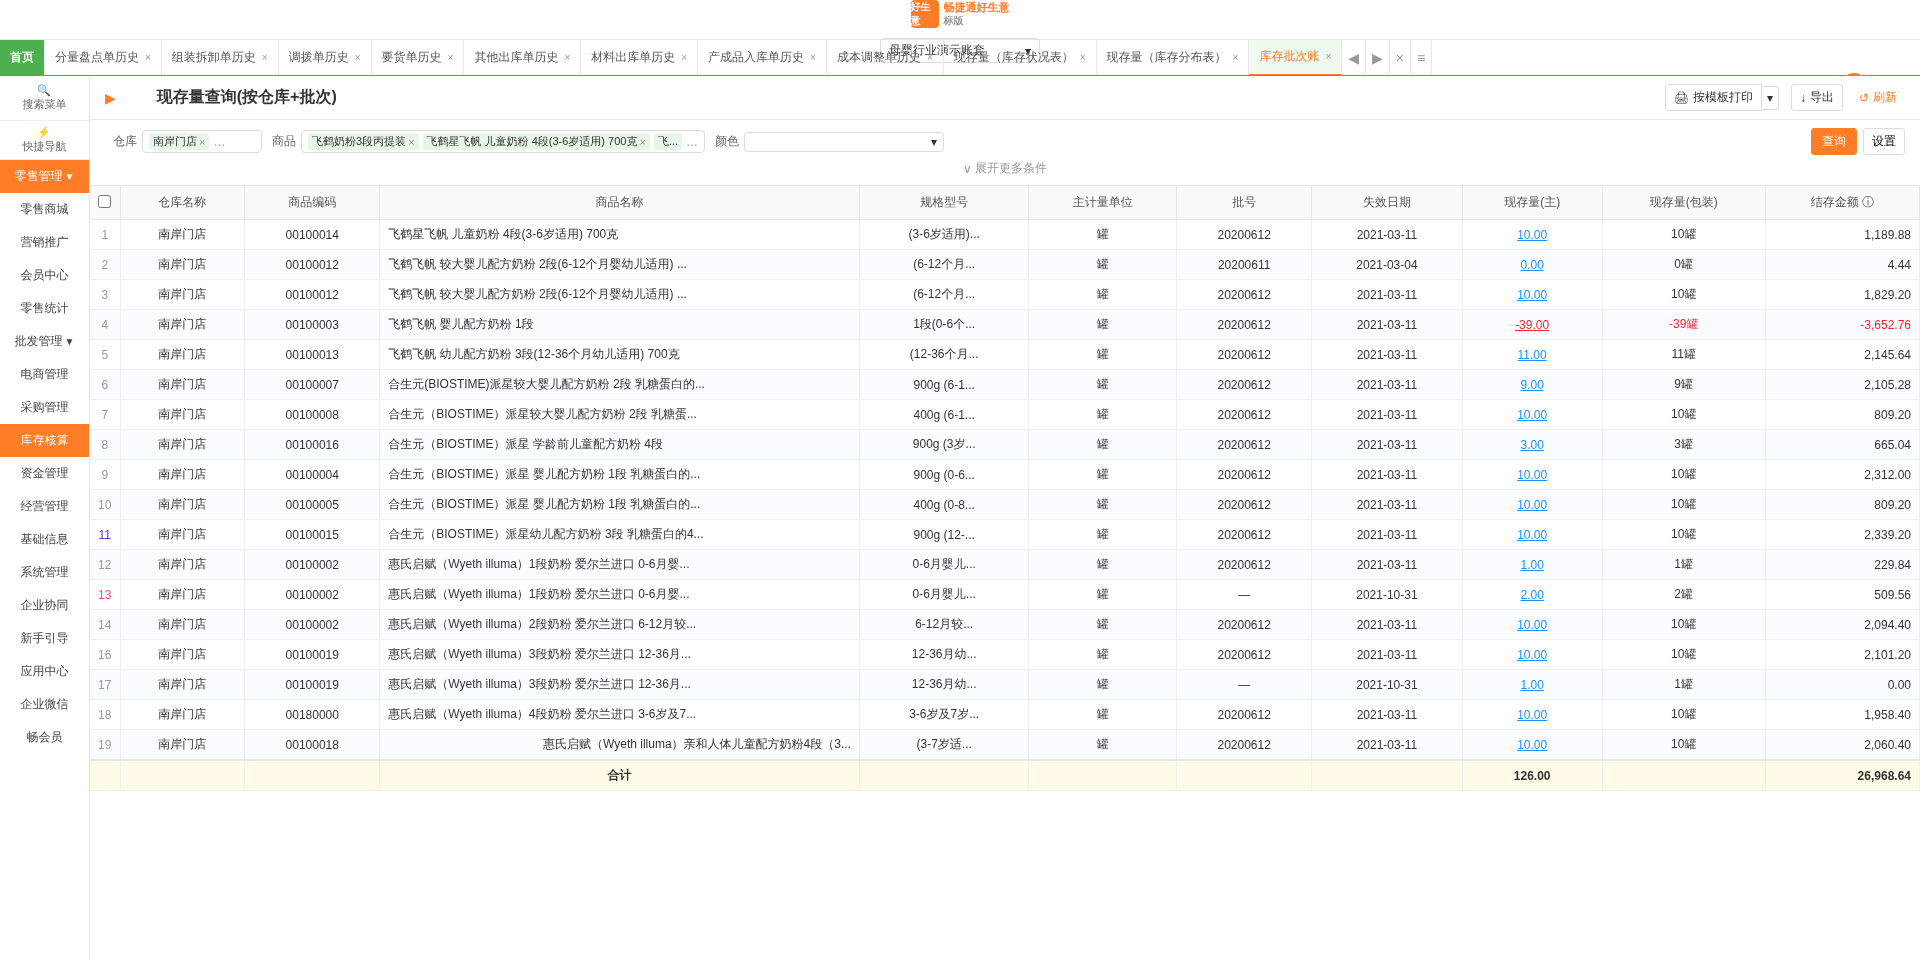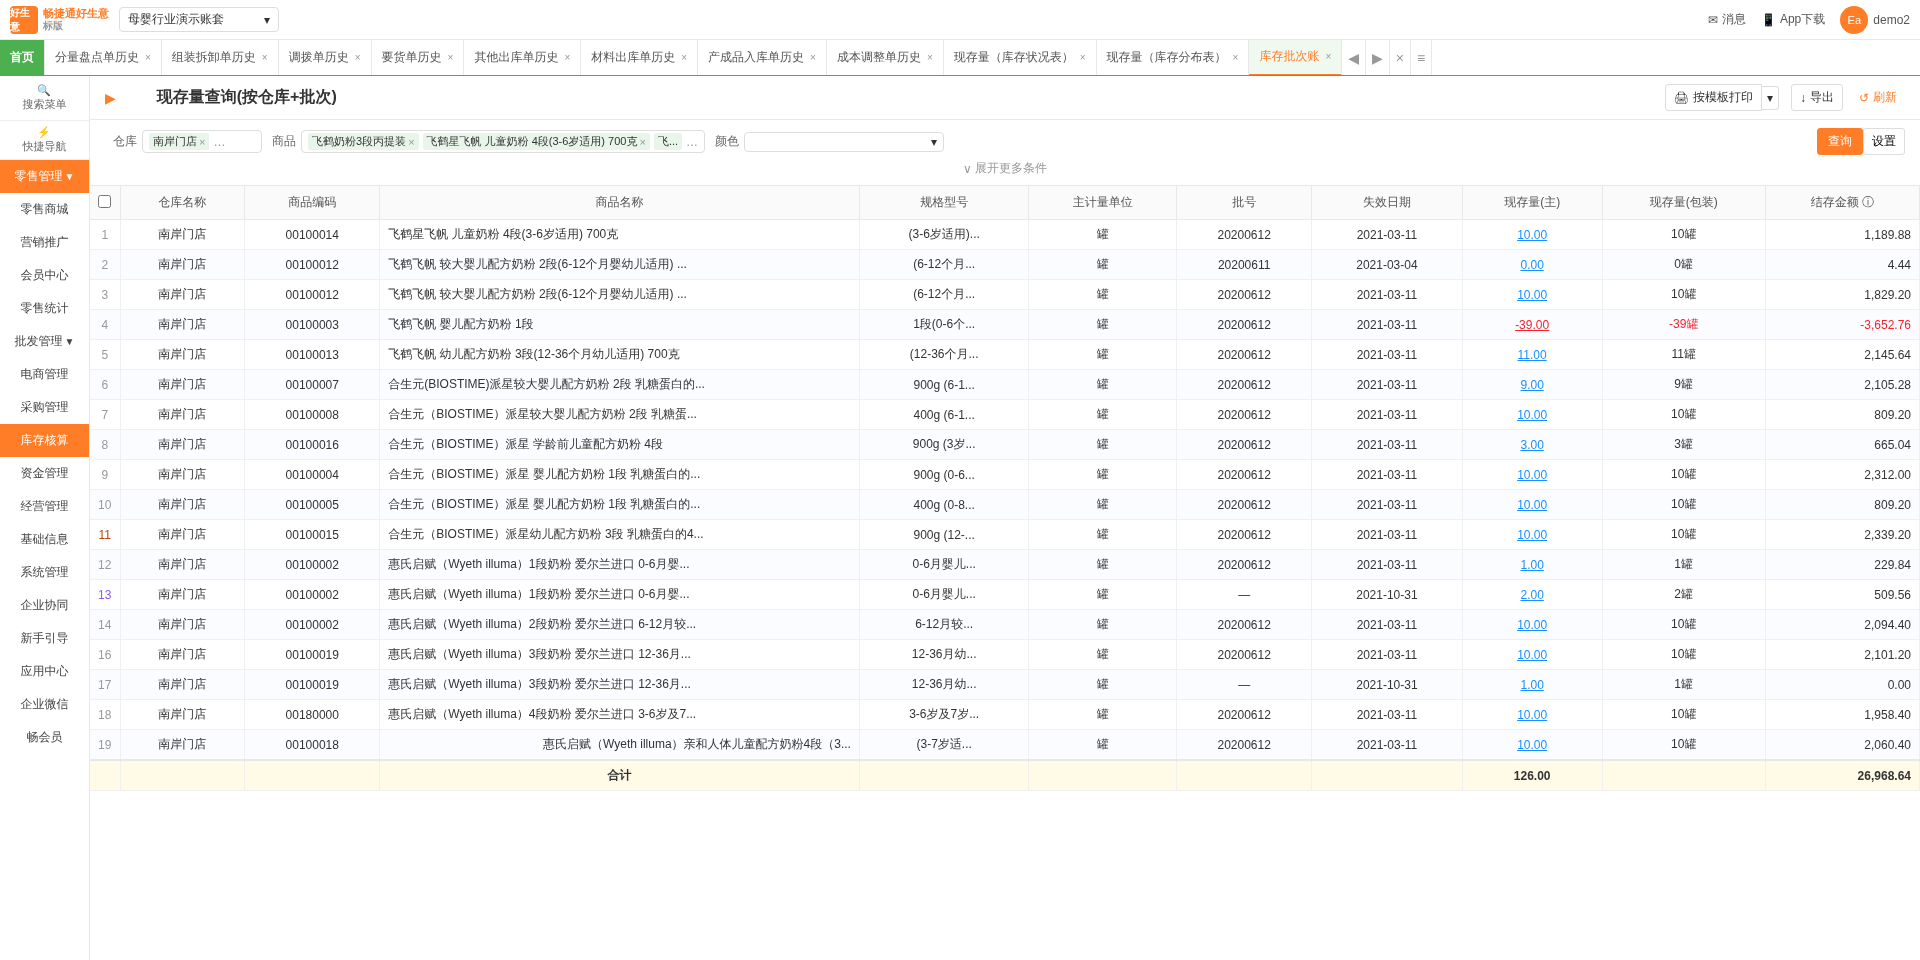--- a/index.html
+++ b/index.html
@@ -1,21 +1,21 @@
 <!DOCTYPE html>
 <html><head>
   <meta charset="utf-8">
   <style>
     * { box-sizing: border-box; margin: 0; padding: 0; }
     body { font-family: 'Microsoft YaHei', Arial, sans-serif; font-size: 12px; background: #f5f5f5; color: #333; overflow: hidden; }
 
     
     .top-bar {
       display: flex; align-items: center; background: #fff; height: 40px;
-      border-bottom: 1px solid #e8e8e8; padding: 0 10px; gap: 10px;
+      border-bottom: 1px solid #e8e8e8; padding: 0 10px; gap: 10px; flex-direction: column;
     }
     .logo { display: flex; align-items: center; gap: 5px; color: #ff7d26; font-weight: bold; font-size: 13px; min-width: 80px; }
     .logo-icon { width: 28px; height: 28px; background: #ff7d26; border-radius: 4px; display: flex; align-items: center; justify-content: center; color: white; font-size: 10px; }
     .store-selector { display: flex; align-items: center; gap: 4px; border: 1px solid #ddd; border-radius: 4px; padding: 3px 8px; cursor: pointer; min-width: 160px; font-size: 12px; }
     .top-bar-right { margin-left: auto; display: flex; align-items: center; gap: 15px; }
     .top-bar-icon { display: flex; align-items: center; gap: 4px; cursor: pointer; color: #555; font-size: 12px; }
 
     
     .tab-bar {
       display: flex; align-items: center; background: #fff; height: 36px;
@@ -317,21 +317,21 @@
           </div>
         </div>
 
         <div class="filter-item">
           <span class="filter-label">颜色</span>
           <div class="filter-tag-group" style="min-width:200px;">
             <span style="margin-left:auto;">▾</span>
           </div>
         </div>
 
-        <div style="margin-left:auto;display:flex;border-radius:9px;">
+        <div style="margin-left:auto;display:flex;gap:6px;border-radius:9px;">
           <button class="btn btn-primary">查询</button>
           <button class="settings-btn">设置</button>
         </div>
       </div>
 
       <div style="text-align:center;margin-top:4px;">
         <div class="expand-btn" style="justify-content:center;">
           <span>∨</span>
           <span>展开更多条件</span>
         </div>
@@ -482,21 +482,21 @@
     <td class="text-left" style="max-width:250px;overflow:hidden;text-overflow:ellipsis;white-space:nowrap;">合生元（BIOSTIME）派星 婴儿配方奶粉 1段 乳糖蛋白的...</td>
     <td>400g (0-8...</td>
     <td>罐</td>
     <td>20200612</td>
     <td>2021-03-11</td>
     <td style=""><span class="link-text" style="">10.00</span></td>
     <td style="">10罐</td>
     <td class="text-right" style="">809.20</td>
   </tr>
             <tr>
-    <td style="color:#c2410c;">11</td>
+    <td style="color:#6d28d9;">11</td>
     <td>南岸门店</td>
     <td>00100015</td>
     <td class="text-left" style="max-width:250px;overflow:hidden;text-overflow:ellipsis;white-space:nowrap;">合生元（BIOSTIME）派星幼儿配方奶粉 3段 乳糖蛋白的4...</td>
     <td>900g (12-...</td>
     <td>罐</td>
     <td>20200612</td>
     <td>2021-03-11</td>
     <td style=""><span class="link-text" style="">10.00</span></td>
     <td style="">10罐</td>
     <td class="text-right" style="">2,339.20</td>
@@ -508,21 +508,21 @@
     <td class="text-left" style="max-width:250px;overflow:hidden;text-overflow:ellipsis;white-space:nowrap;">惠氏启赋（Wyeth illuma）1段奶粉 爱尔兰进口 0-6月婴...</td>
     <td>0-6月婴儿...</td>
     <td>罐</td>
     <td>20200612</td>
     <td>2021-03-11</td>
     <td style=""><span class="link-text" style="">1.00</span></td>
     <td style="">1罐</td>
     <td class="text-right" style="">229.84</td>
   </tr>
             <tr>
-    <td style="color:#8b5cf6;">13</td>
+    <td style="color:#ec4899;">13</td>
     <td>南岸门店</td>
     <td>00100002</td>
     <td class="text-left" style="max-width:250px;overflow:hidden;text-overflow:ellipsis;white-space:nowrap;">惠氏启赋（Wyeth illuma）1段奶粉 爱尔兰进口 0-6月婴...</td>
     <td>0-6月婴儿...</td>
     <td>罐</td>
     <td>—</td>
     <td>2021-10-31</td>
     <td style=""><span class="link-text" style="">2.00</span></td>
     <td style="">2罐</td>
     <td class="text-right" style="">509.56</td>

